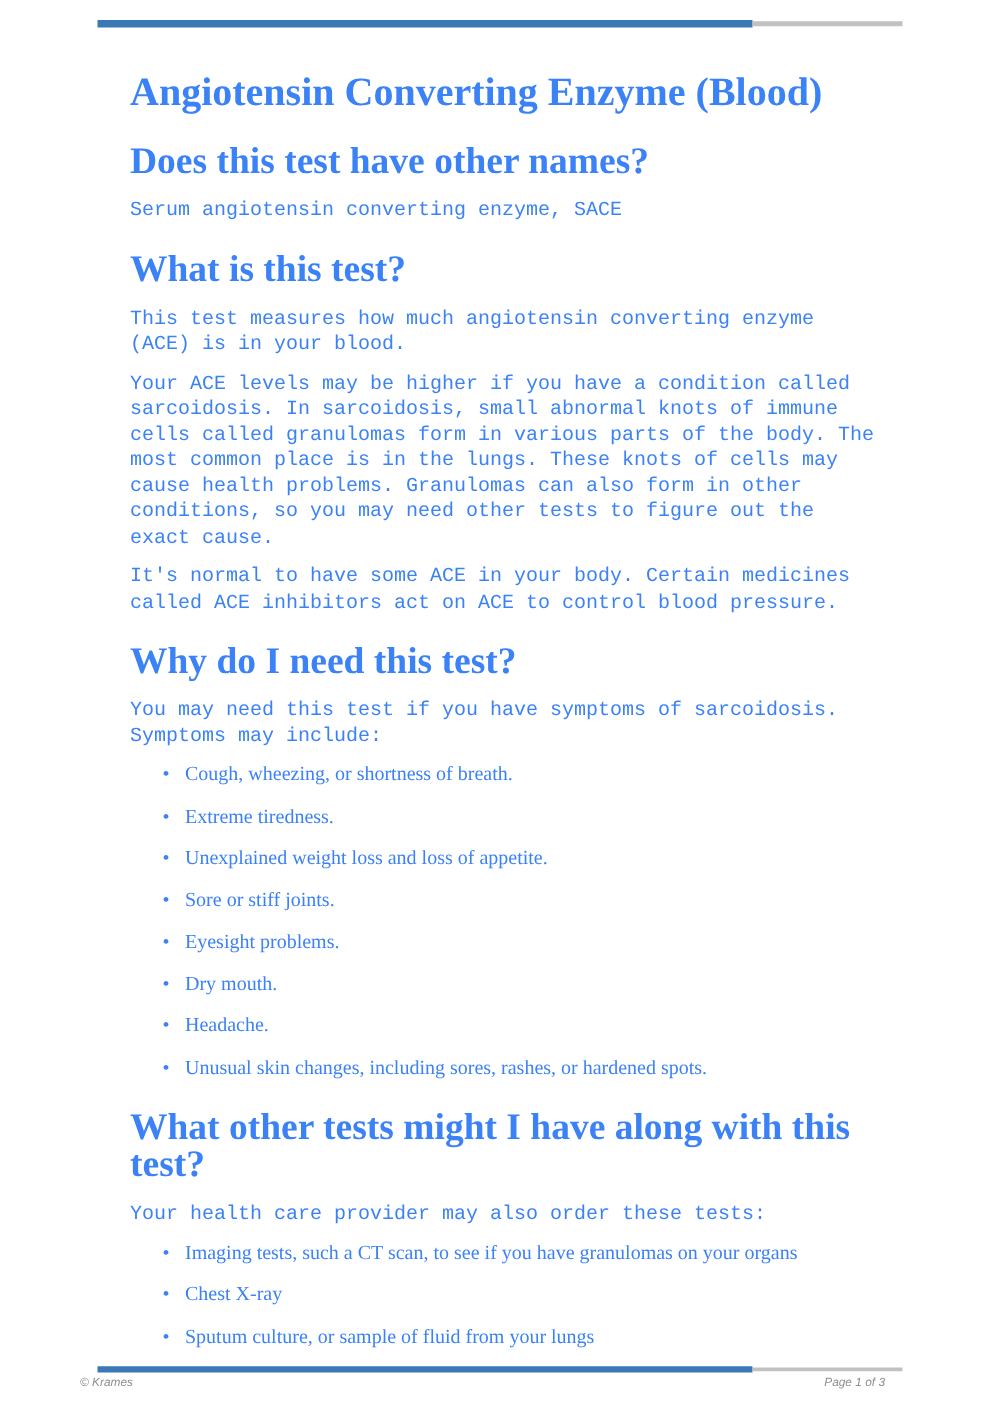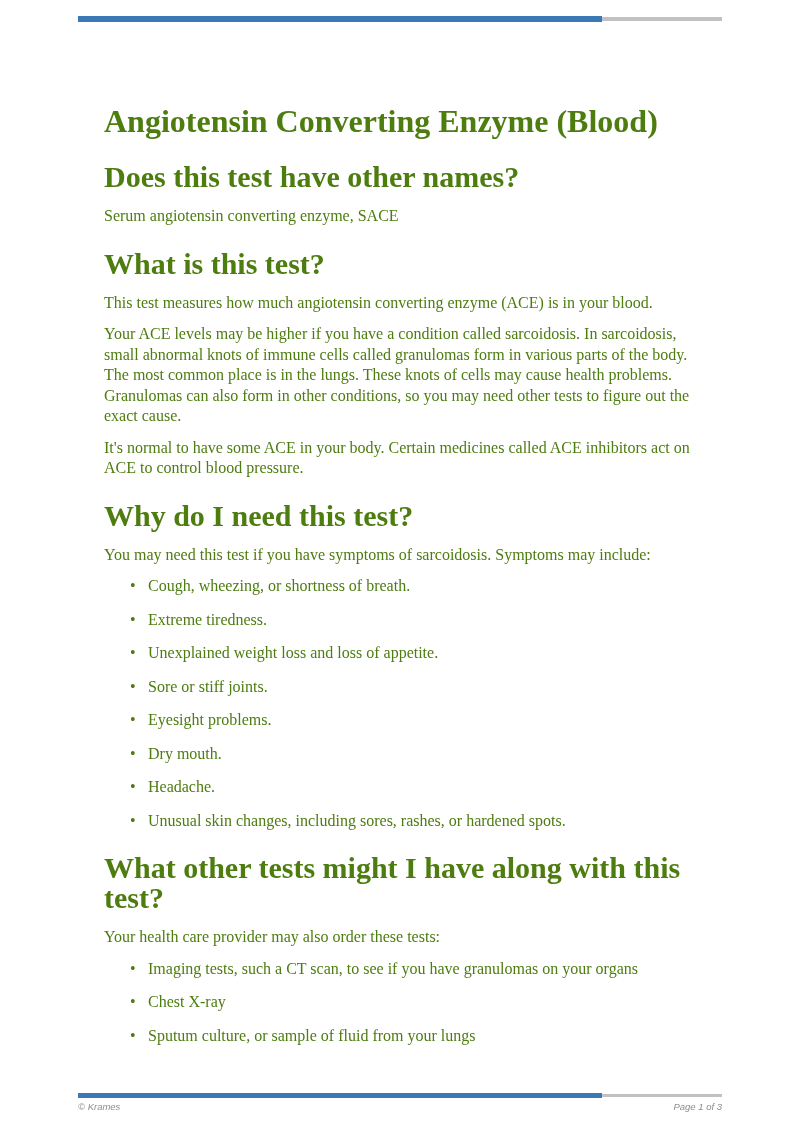--- a/index.html
+++ b/index.html
@@ -21,40 +21,40 @@
   .bar-gray { background: #c1c1c1; flex: 1; }
   .accent-bar.top .bar-blue { width: 524px; height: 6px; }
   .accent-bar.top .bar-gray { height: 4px; }
   .accent-bar.bottom .bar-blue { width: 524px; height: 5px; }
   .accent-bar.bottom .bar-gray { height: 3px; }
 
   .content {
     position: absolute;
     left: 104px; top: 0;
     width: 600px;
-    color: #4d7c0f;
+    color: #3b82f6;
     font-size: 16px;
-    margin-top: 48px;
   }
   .content h1 {
     font-size: 32px;
     font-weight: bold;
     line-height: 38px;
     margin: 54px 0 14px 0;
     letter-spacing: 0;
   }
   .content h2 {
     font-size: 30px;
     font-weight: bold;
     line-height: 30px;
     margin: 22px 0 14px 0;
   }
   .content p {
     margin: 0 0 11px 0;
     line-height: 20.5px;
+    font-family: Liberation Mono, monospace;
   }
   .content ul {
     list-style: none;
     margin: 3px 0 11px 0;
     padding: 0 0 0 26px;
   }
   .content li {
     position: relative;
     padding-left: 18px;
     margin-bottom: 13px;
@@ -63,21 +63,21 @@
   .content li::before {
     content: "\2022";
     position: absolute;
     left: 0; top: 0;
     font-size: 16px;
   }
   .content li:last-child { margin-bottom: 0; }
 
   .footer-row {
     position: absolute;
-    left: 78px; top: 1101px;
+    left: 64px; top: 1101px;
     width: 644px;
     display: flex;
     justify-content: space-between;
     align-items: baseline;
     font-family: "Liberation Sans", sans-serif;
     font-style: italic;
     font-size: 9.5px;
     color: #8e8e8e;
   }
 </style>

